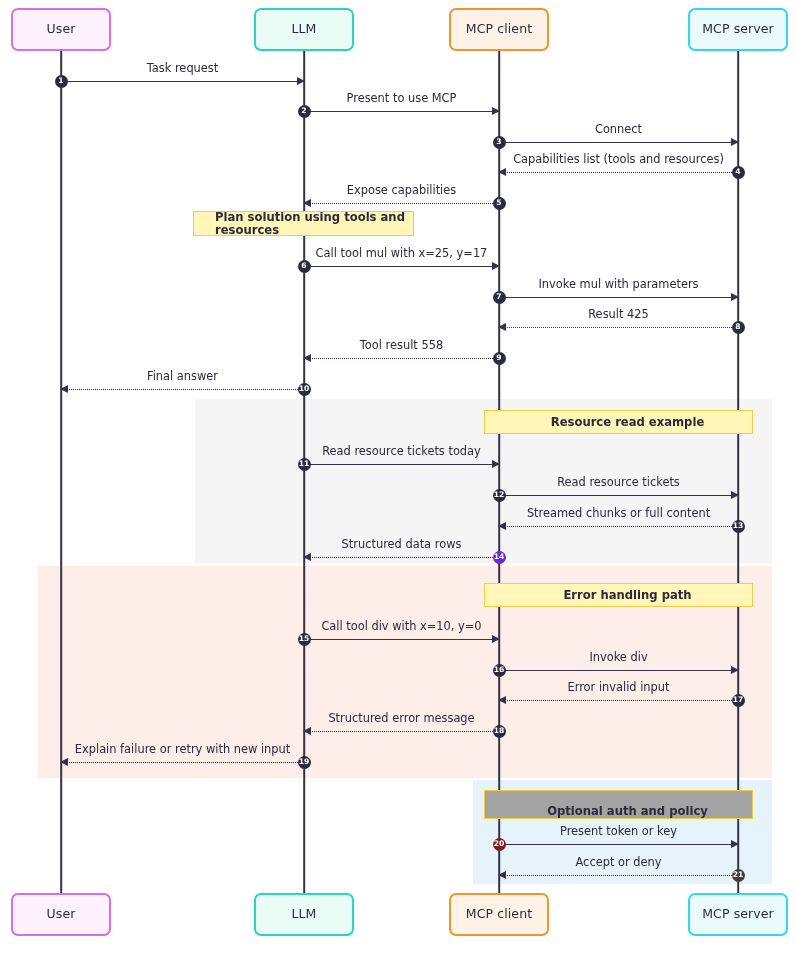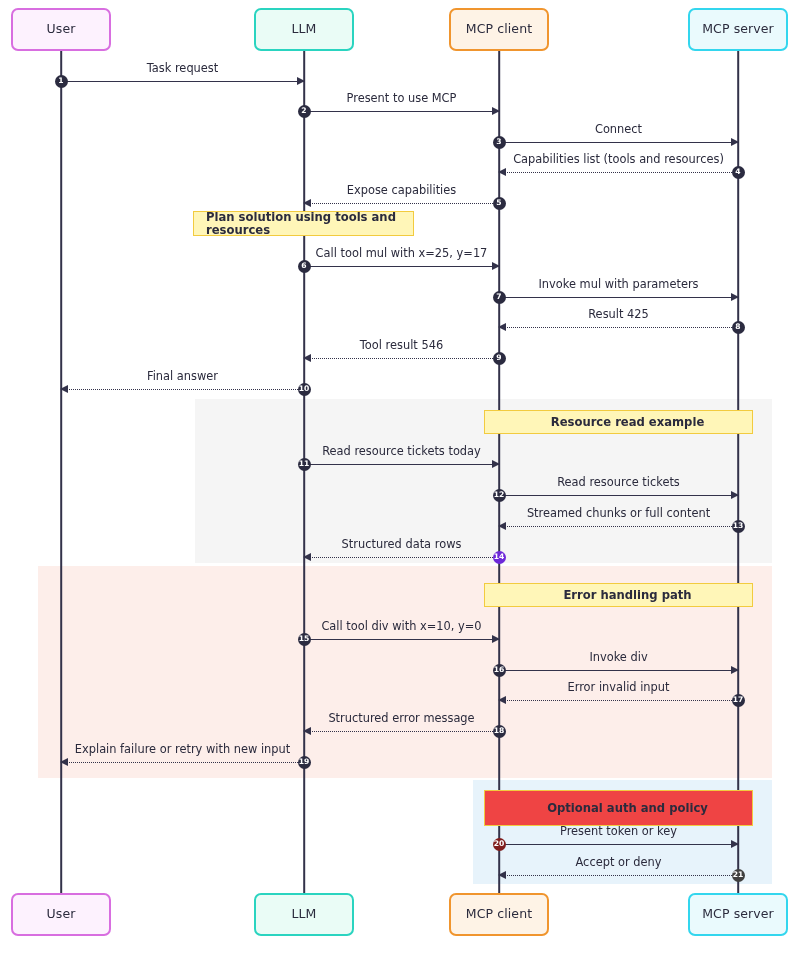--- a/index.html
+++ b/index.html
@@ -102,21 +102,21 @@
     position: absolute;
     background: #fff6b8;
     border: 1.6px solid #f2cb3f;
     color: #2b2b3d;
     font-size: 11.6px;
     font-weight: 700;
     display: flex;
     align-items: center;
     line-height: 1.1;
   }
-  .note.left-align { justify-content: center; padding-left: 12px; }
+  .note.left-align { justify-content: center; padding-left: 21px; }
   .note.center-align { justify-content: center; padding-left: 18px; }
 </style>
 </head>
 <body>
 
 <div id="stage">
   <div id="regions-layer">
       <div class="region" style="left: 195px; top: 399px; width: 577px; height: 164px; background: rgb(245, 245, 245);"></div>
       <div class="region" style="left: 38px; top: 566px; width: 734px; height: 212px; background: rgb(253, 238, 234);"></div>
       <div class="region" style="left: 473px; top: 780px; width: 299px; height: 104px; background: rgb(231, 243, 251);"></div>
@@ -172,21 +172,21 @@
       </div>
       <div class="msg dotted to-left" style="left: 499px; top: 327px; width: 239px;">
         <div class="line"></div>
         <div class="head"></div>
         <div class="label">Result 425</div>
         <div class="seqnum" style="background: rgb(43, 43, 64); right: -6.5px;">8</div>
       </div>
       <div class="msg dotted to-left" style="left: 304px; top: 358px; width: 195px;">
         <div class="line"></div>
         <div class="head"></div>
-        <div class="label">Tool result 546</div>
+        <div class="label">Tool result 558</div>
         <div class="seqnum" style="background: rgb(43, 43, 64); right: -6.5px;">9</div>
       </div>
       <div class="msg dotted to-left" style="left: 61px; top: 389px; width: 243px;">
         <div class="line"></div>
         <div class="head"></div>
         <div class="label">Final answer</div>
         <div class="seqnum" style="background: rgb(43, 43, 64); right: -6.5px;">10</div>
       </div>
       <div class="msg to-right" style="left: 304px; top: 464px; width: 195px;">
         <div class="line"></div>
@@ -258,21 +258,21 @@
   <div id="notes-layer">
       <div class="note left-align" style="left: 193px; top: 211px; width: 221px; height: 25px; background: rgb(255, 246, 184); border-color: rgb(242, 203, 63);">
         <span>Plan solution using tools and resources</span>
       </div>
       <div class="note center-align" style="left: 484px; top: 410px; width: 269px; height: 24px; background: rgb(255, 246, 184); border-color: rgb(242, 203, 63);">
         <span>Resource read example</span>
       </div>
       <div class="note center-align" style="left: 484px; top: 583px; width: 269px; height: 24px; background: rgb(255, 246, 184); border-color: rgb(242, 203, 63);">
         <span>Error handling path</span>
       </div>
-      <div class="note center-align" style="left: 484px; top: 790px; width: 269px; height: 36px; background: #ef4444; border-color: rgb(242, 203, 63);">
+      <div class="note center-align" style="left: 484px; top: 790px; width: 269px; height: 29px; background: #a3a3a3; border-color: rgb(242, 203, 63); align-items: flex-end;">
         <span>Optional auth and policy</span>
       </div>
     </div>
   <div id="actors-layer">
       <div class="actor" style="left: 11px; top: 8px; width: 100px; height: 43px; background: rgb(253, 242, 254); border-color: rgb(216, 110, 224);">
         <span>User</span>
       </div>
       <div class="actor" style="left: 11px; top: 893px; width: 100px; height: 43px; background: rgb(253, 242, 254); border-color: rgb(216, 110, 224);">
         <span>User</span>
       </div>

